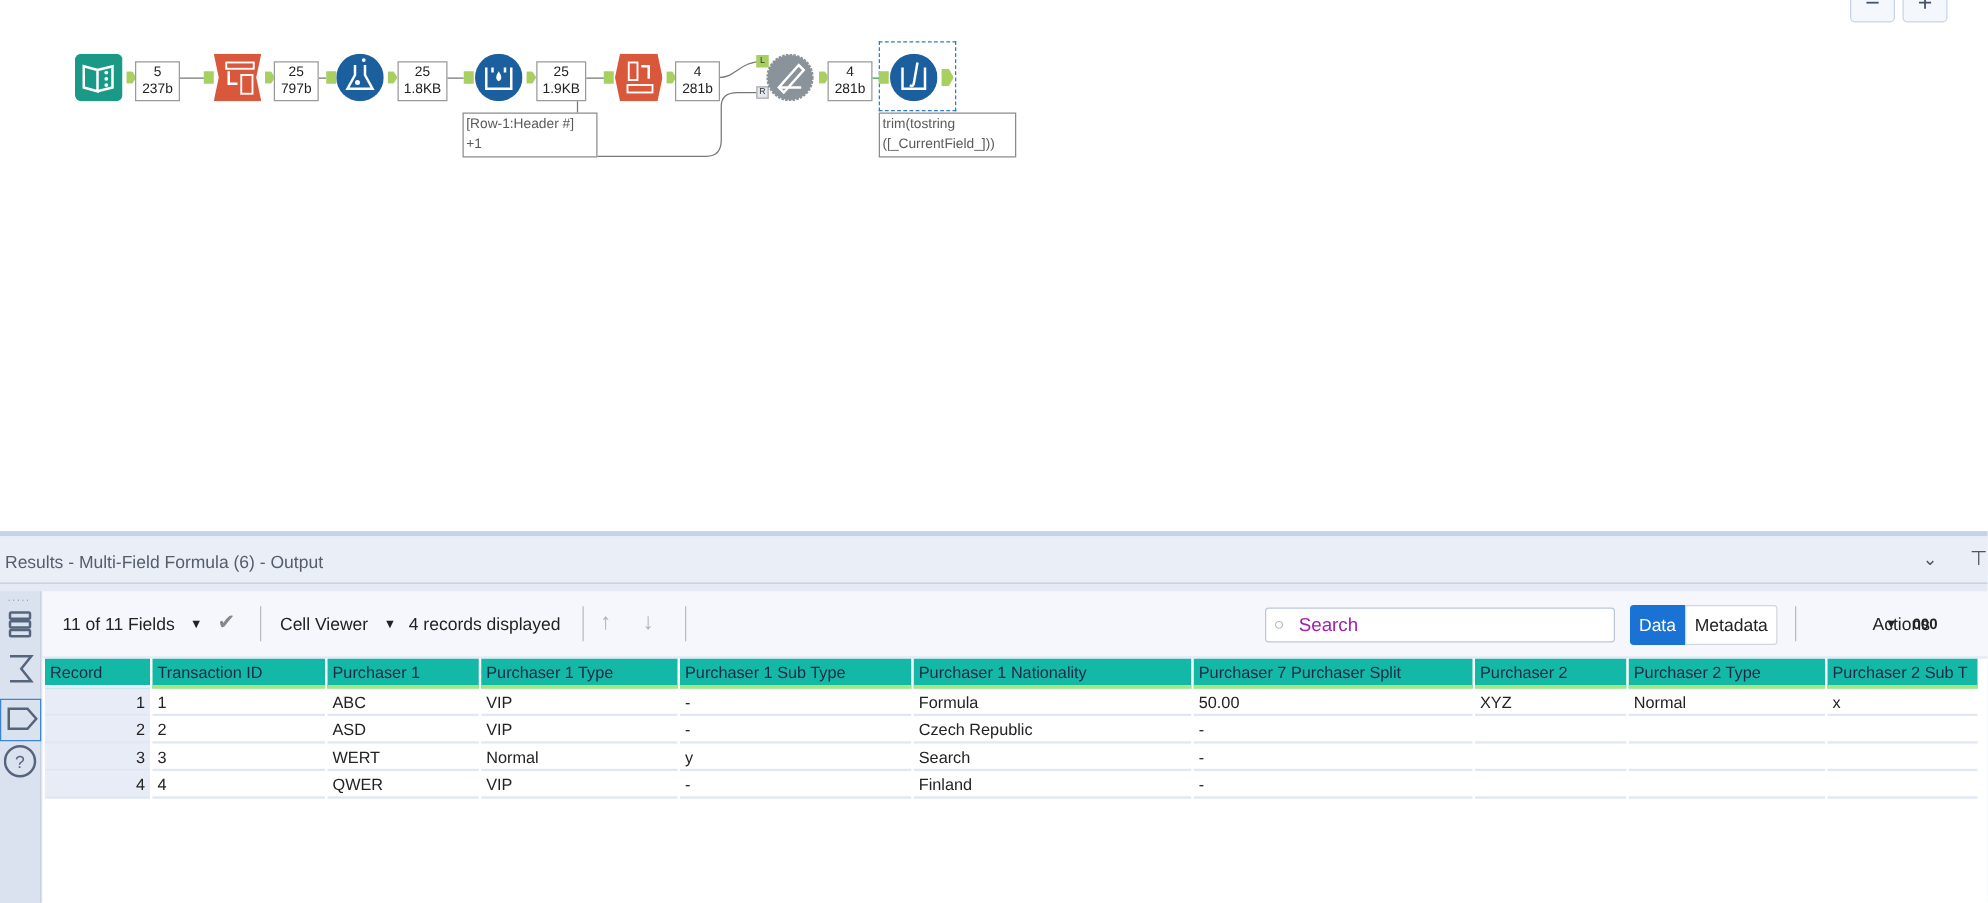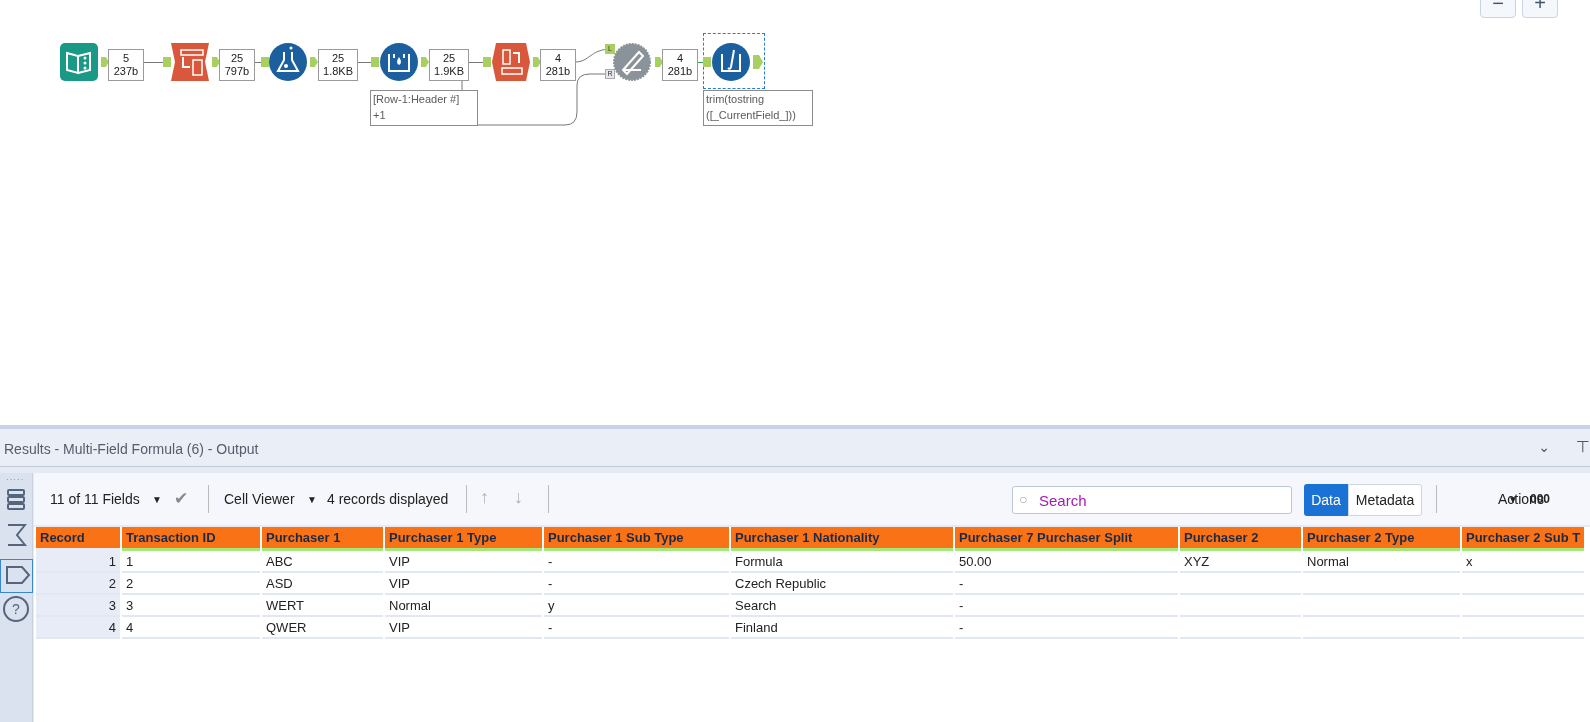--- a/index.html
+++ b/index.html
@@ -23,21 +23,21 @@
   #toolbar { position: absolute; left: 34px; top: 44px; width: 1556px; height: 52px; background: #f5f7fc; }
   .tb-text { position: absolute; top: 18px; font-size: 14px; color: #222; }
   .tb-sep { position: absolute; top: 12px; width: 1px; height: 28px; background: #bbb; }
   #search { position: absolute; left: 978px; top: 13px; width: 280px; height: 28px; border: 1px solid #bcc7d8; border-radius: 3px; background: #fff; }
   #search .ph { position: absolute; left: 26px; top: 5px; font-size: 15px; color: #a21caf; }
   #search .ico { position: absolute; left: 6px; top: 4px; font-size: 14px; color: #9aa3b0; }
   #seg-data { position: absolute; left: 1270px; top: 11px; width: 44px; height: 32px; background: #1a73d4; color: #fff; font-size: 14px; line-height: 32px; text-align: center; border-radius: 3px 0 0 3px; }
   #seg-meta { position: absolute; left: 1314px; top: 11px; width: 74px; height: 32px; background: #fff; border: 1px solid #d0d6e0; color: #222; font-size: 14px; line-height: 30px; text-align: center; border-radius: 0 3px 3px 0; }
   #grid { position: absolute; left: 34px; top: 98px; width: 1556px; height: 200px; background: #fff; }
   table { border-collapse: separate; border-spacing: 2px 0; font-size: 13px; position: absolute; left: 0; top: 0; }
-  th { height: 24px; background: #f97316; text-align: left; font-weight: bold; color: #1d2a45; padding: 0 4px; border-bottom: 3px solid #a6e77a; white-space: nowrap; overflow: hidden; }
+  th { height: 24px; background: #14b8a6; text-align: left; font-weight: normal; color: #1d2a45; padding: 0 4px; border-bottom: 3px solid #a6e77a; white-space: nowrap; overflow: hidden; }
   th.rec { border-bottom: 3px solid #e7ecf6; }
   td { height: 22px; padding: 0 4px; color: #222; white-space: nowrap; border-bottom: 2px solid #e2e8f3; background: #fff; overflow: hidden; }
   td.rec { background: #e7ecf6; text-align: right; }
 </style>
 </head>
 <body>
 
 <div id="canvas">
   <div class="zoom-btn" style="left:1480px;">−</div>
   <div class="zoom-btn" style="left:1522px;">+</div>

